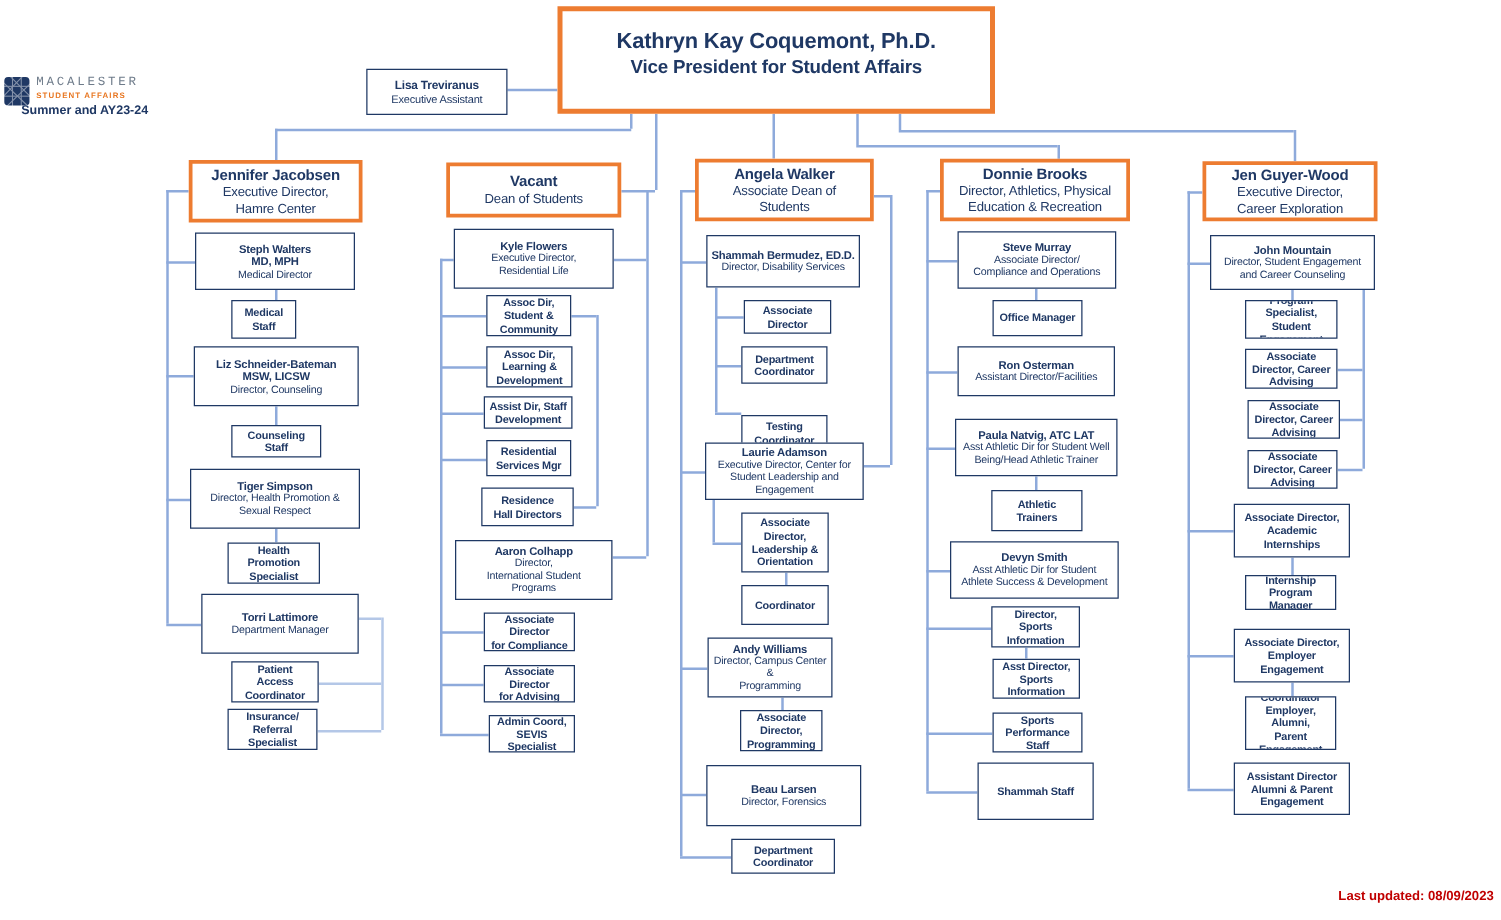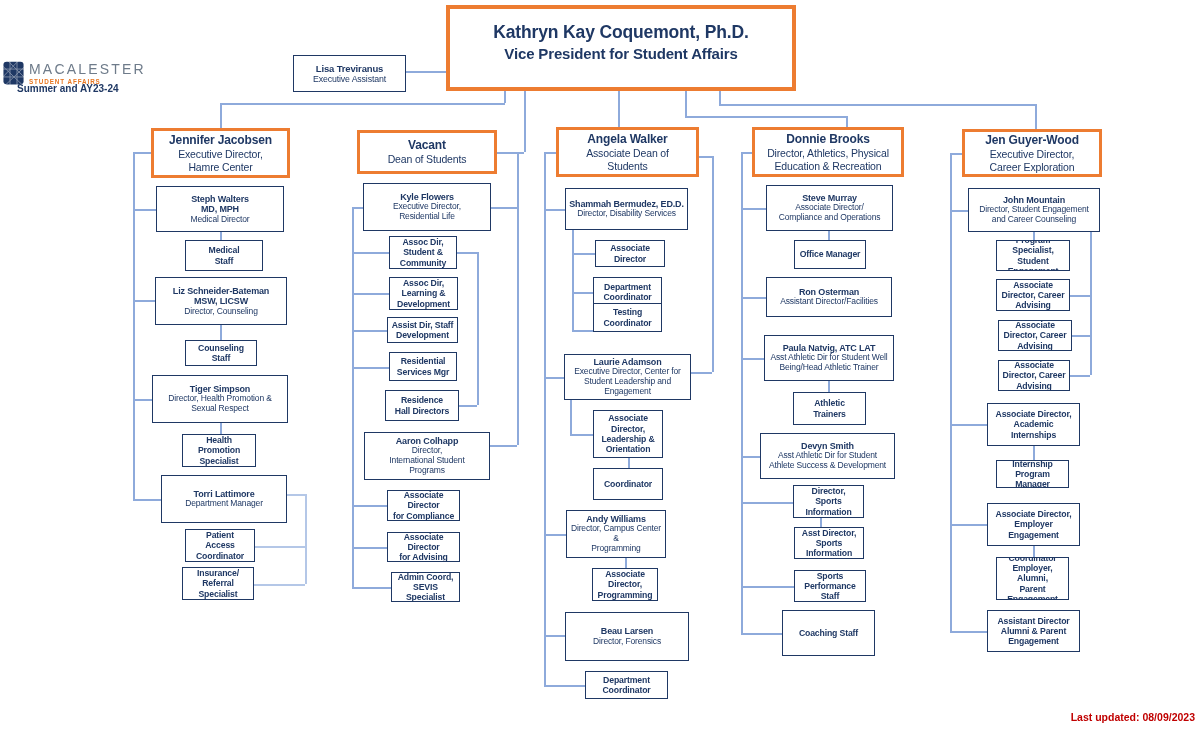--- a/index.html
+++ b/index.html
@@ -22,21 +22,21 @@
   .head .nm{font-size:12px;line-height:1.25;}
   .head .tt{font-size:10.5px;line-height:1.22;}
   .vp{border:4px solid #ed7c31;justify-content:flex-start;padding-top:12px;}
   .vp .nm{font-size:17.5px;line-height:1.3;}
   .vp .tt{font-size:15px;line-height:1.3;font-weight:bold;}
   .asst .nm{font-size:9.5px;}
   .asst .tt{font-size:8.8px;}
   
   .brand{position:absolute;left:3px;top:61px;display:flex;align-items:flex-start;gap:5px;}
   .crest{display:block;}
-  .brand-inst{font-family:Liberation Sans, sans-serif;font-size:14px;
+  .brand-inst{font-family:Liberation Mono, monospace;font-size:10px;
               letter-spacing:2.2px;color:#6e7b8a;}
   .brand-div{font-size:6.3px;font-weight:bold;color:#e87722;letter-spacing:0.9px;margin-top:1px;}
   .period{position:absolute;left:17px;top:83px;font-size:10px;font-weight:bold;color:#1f3864;}
   .footer{position:absolute;right:6px;top:711px;font-size:10.5px;font-weight:bold;color:#c00000;}
 </style>
 </head>
 <body>
 
 <div class="stage">
 
@@ -160,21 +160,21 @@
   <div class="node head" style="left:151px;top:128px;width:139px;height:50px">
     <span class="nm">Jennifer Jacobsen</span>
     <span class="tt">Executive Director,
 Hamre Center</span>
   </div>
   <div class="node" style="left:156px;top:186px;width:128px;height:46px">
     <span class="nm">Steph Walters
 MD, MPH</span>
     <span class="tt">Medical Director</span>
   </div>
-  <div class="node" style="left:185px;top:240px;width:78px;height:31px">
+  <div class="node" style="left:185px;top:240px;width:52px;height:31px">
     <span class="st">Medical
 Staff</span>
   </div>
   <div class="node" style="left:155px;top:277px;width:132px;height:48px">
     <span class="nm">Liz Schneider-Bateman
 MSW, LICSW</span>
     <span class="tt">Director, Counseling</span>
   </div>
   <div class="node" style="left:185px;top:340px;width:72px;height:26px">
     <span class="st">Counseling Staff</span>
@@ -263,21 +263,21 @@
     <span class="tt">Associate Dean of
 Students</span>
   </div>
   <div class="node" style="left:595px;top:240px;width:70px;height:27px">
     <span class="st">Associate Director</span>
   </div>
   <div class="node" style="left:593px;top:277px;width:69px;height:30px">
     <span class="st">Department
 Coordinator</span>
   </div>
-  <div class="node" style="left:593px;top:303px;width:69px;height:29px">
+  <div class="node" style="left:593px;top:332px;width:69px;height:29px">
     <span class="st">Testing
 Coordinator</span>
   </div>
   <div class="node" style="left:564px;top:354px;width:127px;height:46px">
     <span class="nm">Laurie Adamson</span>
     <span class="tt">Executive Director, Center for
 Student Leadership and
 Engagement</span>
   </div>
   <div class="node" style="left:593px;top:410px;width:70px;height:48px">
@@ -347,21 +347,21 @@
   <div class="node" style="left:794px;top:527px;width:70px;height:32px">
     <span class="st">Asst Director,
 Sports
 Information</span>
   </div>
   <div class="node" style="left:794px;top:570px;width:72px;height:32px">
     <span class="st">Sports
 Performance Staff</span>
   </div>
   <div class="node" style="left:782px;top:610px;width:93px;height:46px">
-    <span class="st">Coaching Staff</span>
+    <span class="st">Shammah Staff</span>
   </div>
 
   <div class="node head" style="left:962px;top:129px;width:140px;height:48px">
     <span class="nm">Jen Guyer-Wood</span>
     <span class="tt">Executive Director,
 Career Exploration</span>
   </div>
   <div class="node" style="left:968px;top:188px;width:132px;height:44px">
     <span class="nm">John Mountain</span>
     <span class="tt">Director, Student Engagement

